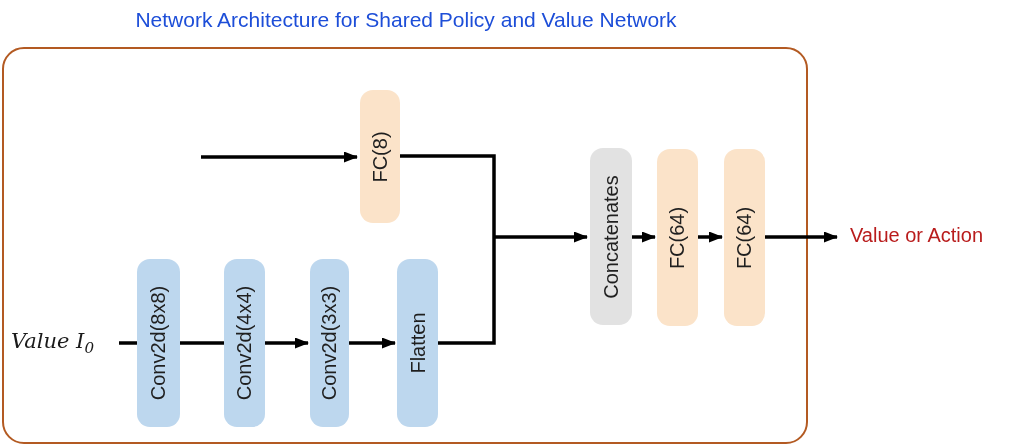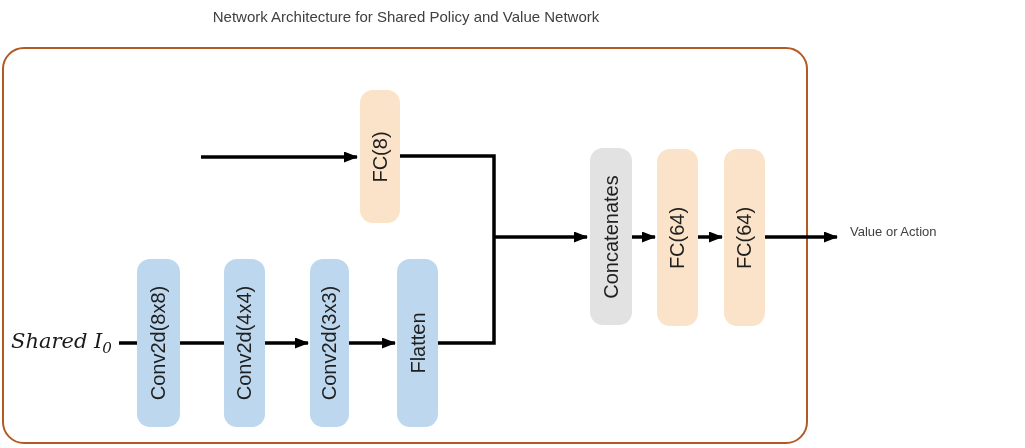--- a/index.html
+++ b/index.html
@@ -14,22 +14,22 @@
     height: 448px;
     background: #ffffff;
     overflow: hidden;
   }
   .title {
     position: absolute;
     left: 0;
     top: 8px;
     width: 812px;
     text-align: center;
-    font-size: 15px;
-    color: #404040;
+    font-size: 21px;
+    color: #1d4ed8;
     letter-spacing: 0px;
   }
   .outer-box {
     position: absolute;
     left: 2px;
     top: 47px;
     width: 806px;
     height: 397px;
     border: 2.5px solid #B35A22;
     border-radius: 22px;
@@ -75,22 +75,22 @@
     font-size: 0.72em;
     line-height: 0;
   }
   .gripper-label { left: 13px; top: 143px; }
   .image-label   { left: 11px; top: 329px; }
 
   .output-label {
     position: absolute;
     left: 850px;
     top: 224px;
-    font-size: 13px;
-    color: #404040;
+    font-size: 20px;
+    color: #b91c1c;
     white-space: nowrap;
   }
   svg.connectors {
     position: absolute;
     left: 0;
     top: 0;
     pointer-events: none;
   }
 </style>
 </head>
@@ -114,21 +114,21 @@
     <line x1="265" y1="343" x2="308" y2="343" stroke="#000" stroke-width="3.5" marker-end="url(#ah)"></line>
     <line x1="349" y1="343" x2="395" y2="343" stroke="#000" stroke-width="3.5" marker-end="url(#ah)"></line>
     <polyline points="399,156 494,156 494,343 438,343" fill="none" stroke="#000" stroke-width="3.5"></polyline>
     <line x1="494" y1="237" x2="587" y2="237" stroke="#000" stroke-width="3.5" marker-end="url(#ah)"></line>
     <line x1="632" y1="237" x2="655" y2="237" stroke="#000" stroke-width="3.5" marker-end="url(#ah)"></line>
     <line x1="698" y1="237" x2="722" y2="237" stroke="#000" stroke-width="3.5" marker-end="url(#ah)"></line>
     <line x1="765" y1="237" x2="837" y2="237" stroke="#000" stroke-width="3.5" marker-end="url(#ah)"></line>
   </svg>
 
   <div class="math-label image-label">
-    <span>Shared I</span><sub>0</sub>
+    <span>Value I</span><sub>0</sub>
   </div>
 
   <div class="block peach b-fc8">
     <span class="vtext">FC(8)</span>
   </div>
   <div class="block blue b-conv1">
     <span class="vtext">Conv2d(8x8)</span>
   </div>
   <div class="block blue b-conv2">
     <span class="vtext">Conv2d(4x4)</span>

